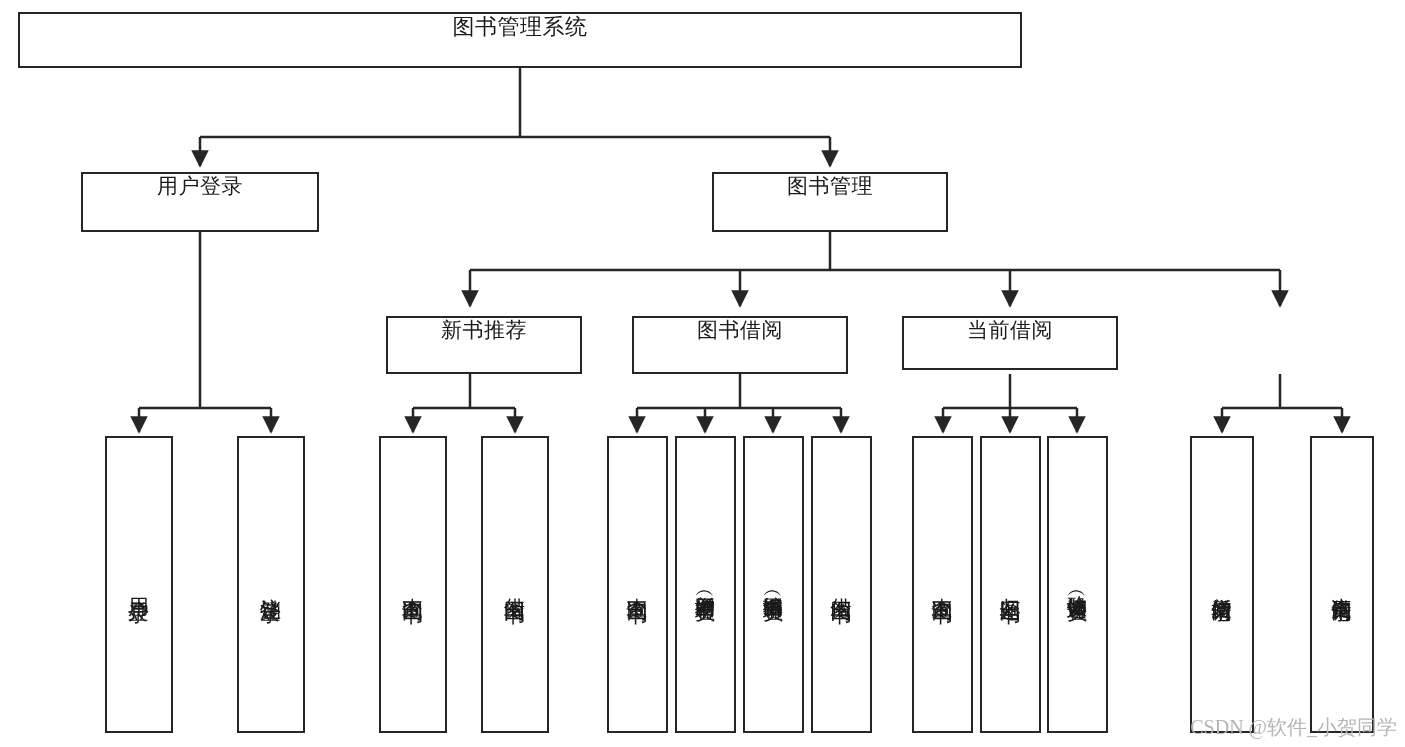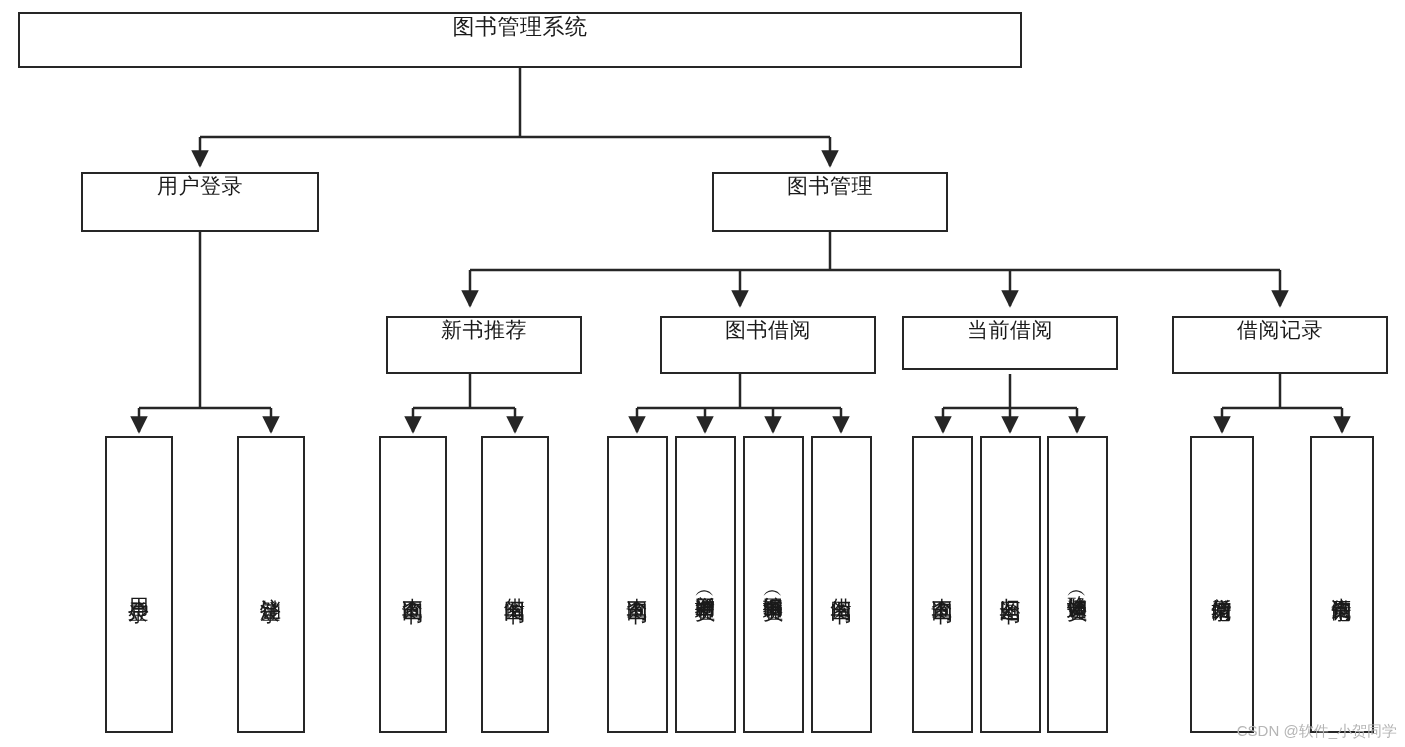--- a/index.html
+++ b/index.html
@@ -57,24 +57,25 @@
     white-space: nowrap;
   }
   .node.leaf.long .node-label {
     font-size: 20px;
     letter-spacing: 1px;
   }
   .watermark {
     position: absolute;
     right: 8px;
     bottom: 6px;
-    font-size: 15px;
+    font-size: 20px;
     color: #b5b5b5;
     z-index: 5;
     white-space: nowrap;
+    font-family: Liberation Serif, serif;
   }
 </style>
 </head>
 <body>
 
 <div id="canvas">
 
   <svg id="edges" viewBox="0 0 1405 747" xmlns="http://www.w3.org/2000/svg">
     <defs>
       <marker id="arrow" viewBox="0 0 10 10" refX="9" refY="5" markerWidth="7" markerHeight="7" orient="auto-start-reverse">
@@ -132,28 +133,25 @@
   <div class="node" style="left:81px; top:172px; width:238px; height:60px;">
     <span class="node-label">用户登录</span>
   </div>
   <div class="node" style="left:712px; top:172px; width:236px; height:60px;">
     <span class="node-label">图书管理</span>
   </div>
 
   <div class="node" style="left:362px; top:316px; width:196px; height:58px;margin-left:24px;">
     <span class="node-label">新书推荐</span>
   </div>
-  <div class="node" style="left:632px; top:316px; width:216px; height:58px;margin-left:28px;">
+  <div class="node" style="left:632px; top:316px; width:216px; height:58px;">
     <span class="node-label">图书借阅</span>
   </div>
   <div class="node" style="left:902px; top:316px; width:216px; height:54px;">
     <span class="node-label">当前借阅</span>
-  </div>
-  <div class="node" style="left:1172px; top:316px; width:216px; height:58px;">
-    <span class="node-label">借阅记录</span>
   </div>
 
   <div class="node leaf" style="left:105px; top:436px; width:68px; height:297px;">
     <span class="node-label">用户登录</span>
   </div>
   <div class="node leaf" style="left:237px; top:436px; width:68px; height:297px;">
     <span class="node-label">注销登录</span>
   </div>
 
   <div class="node leaf" style="left:379px; top:436px; width:68px; height:297px;">

